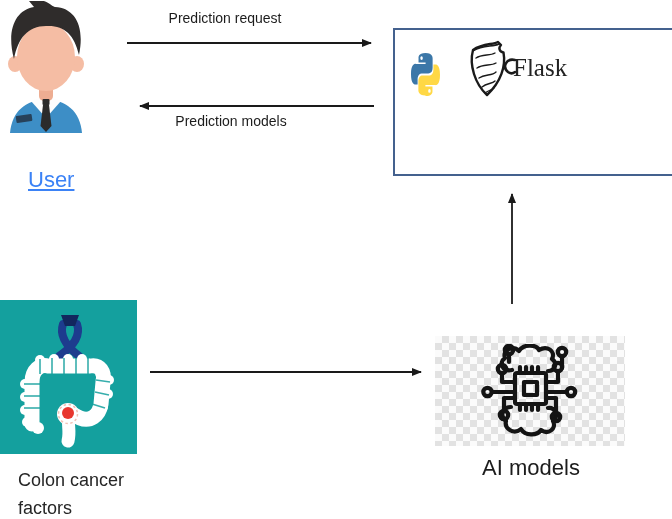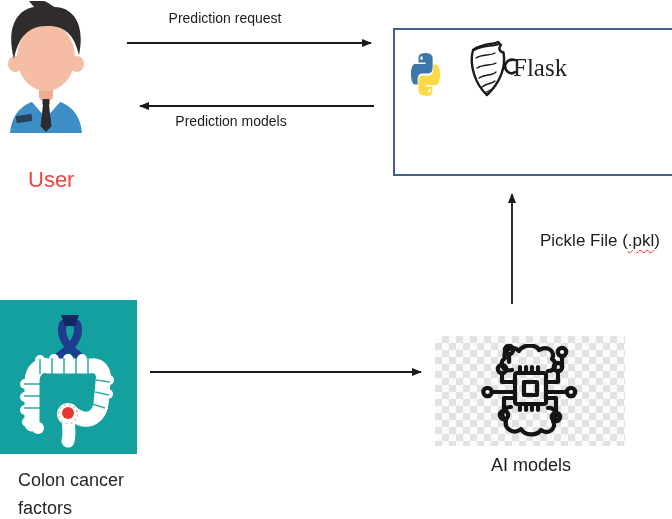--- a/index.html
+++ b/index.html
@@ -3,41 +3,41 @@
 <meta charset="utf-8">
 <style>
   html,body{margin:0;padding:0;background:#fff;}
   .canvas{
     position:relative;width:672px;height:519px;background:#ffffff;overflow:hidden;
     font-family:"Liberation Sans",sans-serif;color:#1e1e1e;
   }
   .abs{position:absolute;}
   .flow-label{font-size:14px;white-space:nowrap;color:#1c1c1c;}
   .centered{transform:translateX(-50%);}
-  .user-label{font-size:22px;color:#ef4444;}
+  .user-label{font-size:22px;color:#3b82f6;text-decoration:underline;}
   .web-box{
     left:393px;top:28px;width:293px;height:148px;
     border:2px solid #44618e;background:#fff;box-sizing:border-box;
   }
   .web-label{position:absolute;left:0;right:0;top:99px;text-align:center;font-size:21px;color:#1c1c1c;}
   .flask-word{position:absolute;left:118px;top:24px;font-family:"Liberation Serif",serif;font-size:25px;color:#222;}
   .pickle-label{left:540px;top:231px;font-size:17px;white-space:nowrap;color:#1c1c1c;}
   .spellcheck{text-decoration:underline wavy #ff2a2a 1px;text-underline-offset:3px;}
   .colon-figure{left:0;top:300px;width:137px;height:154px;background:#14a09e;}
   .colon-caption{left:18px;top:467px;width:122px;font-size:18px;line-height:1.55;color:#262626;}
   .ai-figure{
     left:435px;top:336px;width:190px;height:110px;
     background-color:#fbfbfb;
     background-image:
       linear-gradient(45deg,#e2e2e2 25%,transparent 25%,transparent 75%,#e2e2e2 75%),
       linear-gradient(45deg,#e2e2e2 25%,transparent 25%,transparent 75%,#e2e2e2 75%);
     background-size:14px 14px;background-position:0 0,7px 7px;
     display:flex;align-items:center;justify-content:center;
   }
-  .ai-label{left:531px;top:455px;font-size:18px;color:#1c1c1c;}
+  .ai-label{left:531px;top:455px;font-size:22px;color:#1c1c1c;}
   svg{display:block;}
 </style>
 </head>
 <body>
 
 <div class="canvas">
 
   <svg class="abs" width="672" height="519" viewBox="0 0 672 519" style="left:0;top:0;">
     <defs>
       <marker id="arr" markerWidth="11" markerHeight="9" refX="9" refY="4" orient="auto" markerUnits="userSpaceOnUse">
@@ -59,23 +59,20 @@
     <ellipse cx="44" cy="56" rx="29" ry="34" fill="#f5bda4"></ellipse>
     <path d="M12 58 C4 28 14 9 32 6 L27 0 C42 -5 50 6 53 6 C73 7 83 25 77 54 C72 33 62 24 44 25 C26 25 16 37 12 58 Z" fill="#2f2c2b"></path>
     <rect x="40.5" y="98" width="7" height="6" rx="1" fill="#2b2b2b"></rect>
     <path d="M41 104 L47 104 L49.5 125 L44 131 L38.5 125 Z" fill="#2b2b2b"></path>
     <rect x="14" y="114" width="16" height="7" rx="1" fill="#27415a" transform="rotate(-8 22 117)"></rect>
   </svg>
   <div class="abs user-label" style="left:28px;top:167px;">User</div>
 
   <div class="abs flow-label centered" style="left:225px;top:10px;">Prediction request</div>
   <div class="abs flow-label centered" style="left:231px;top:113px;">Prediction models</div>
-  <div class="abs pickle-label">
-    <span>Pickle File (</span><span class="spellcheck">.pkl</span><span>)</span>
-  </div>
 
   <div class="abs web-box">
     <svg class="abs" style="left:13px;top:19px;" width="35" height="51" viewBox="0 0 110 110" preserveAspectRatio="none">
       <path d="M54.9 8.5c-23.3 0-21.8 10.1-21.8 10.1v10.4h22.2v3.1h-31s-14.9-1.7-14.9 21.8 13 22.6 13 22.6h7.8V65.6s-.4-13 12.8-13h22s12.4.2 12.4-12V20.5s1.9-12-22.5-12z" fill="#3b77a8"></path>
       <path d="M55.1 101.5c23.3 0 21.8-10.1 21.8-10.1V81h-22.2v-3.1h31s14.9 1.7 14.9-21.8-13-22.6-13-22.6h-7.8v10.9s.4 13-12.8 13h-22s-12.4-.2-12.4 12v19.1s-1.9 12 22.5 12z" fill="#ffd845"></path>
       <circle cx="42.6" cy="19.5" r="4" fill="#fff"></circle>
       <circle cx="67.4" cy="90.5" r="4" fill="#fff"></circle>
     </svg>
     <svg class="abs" style="left:70px;top:10px;" width="52" height="60" viewBox="0 0 52 60">
       <g fill="none" stroke="#1a1a1a" stroke-linecap="round">

